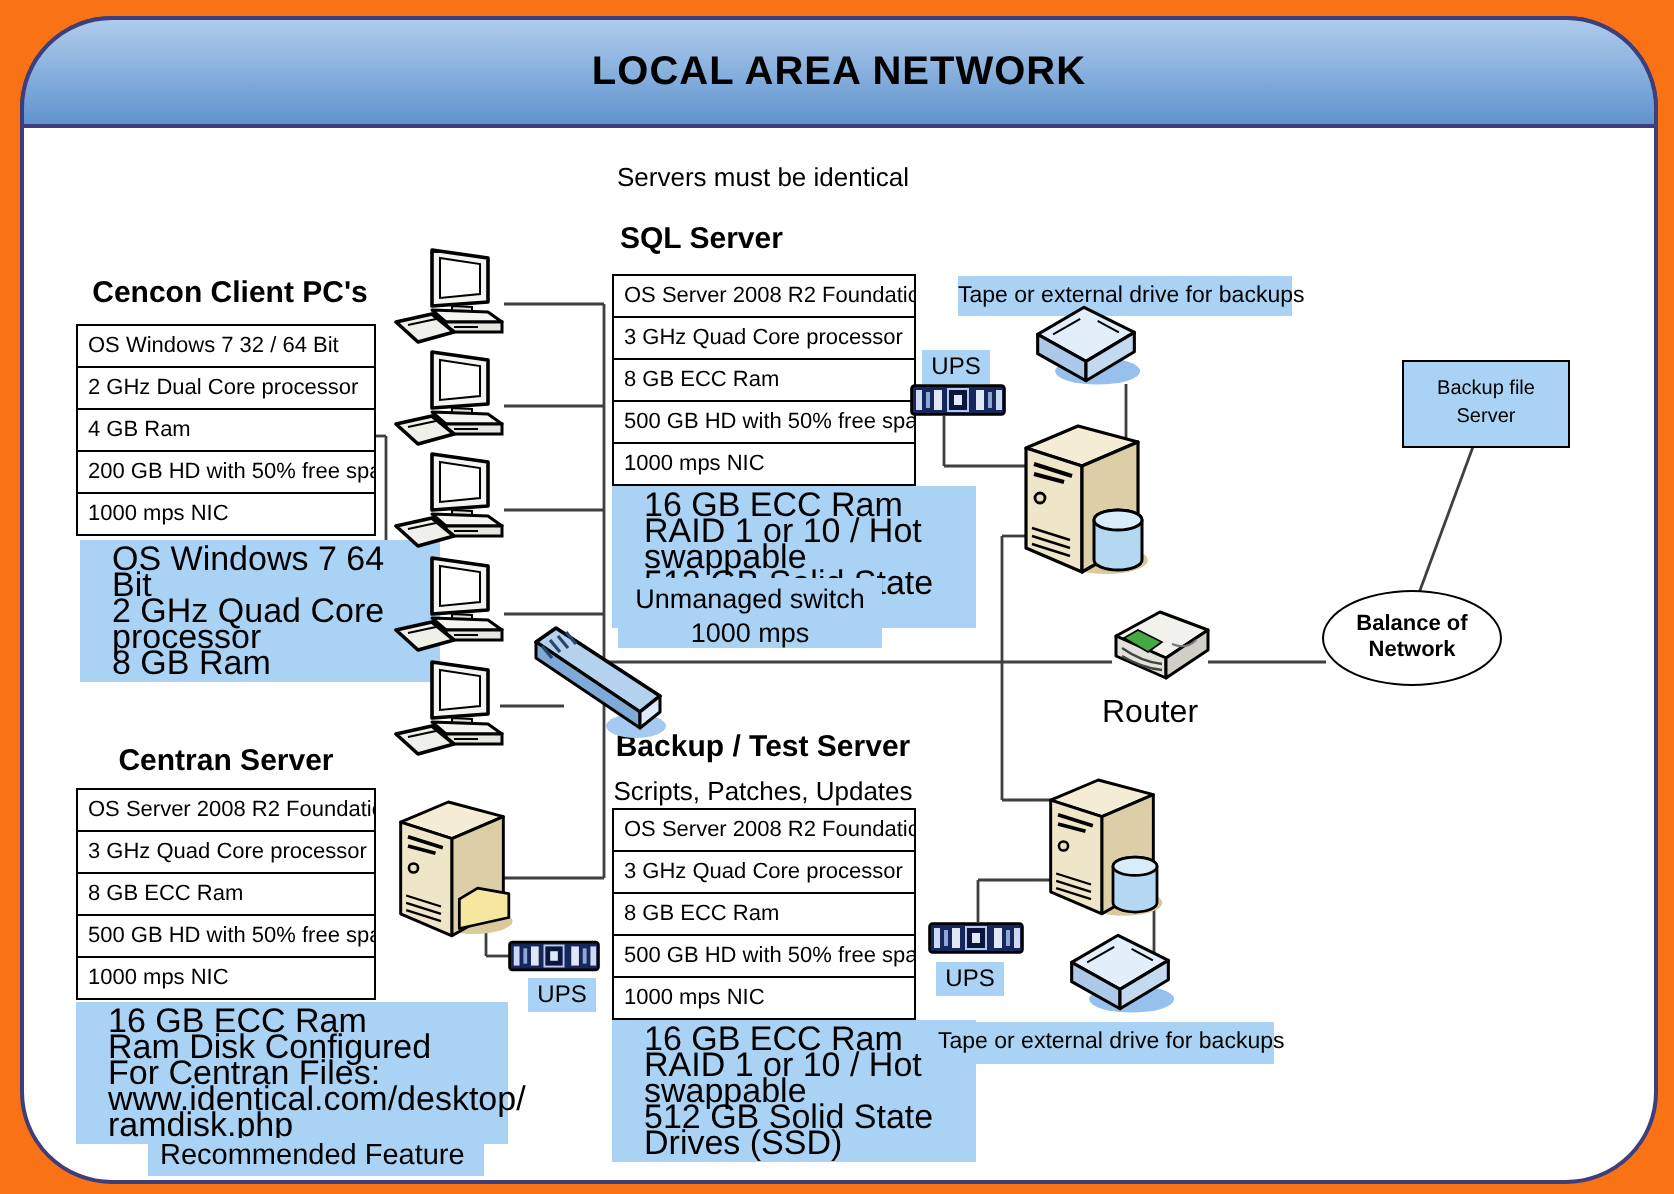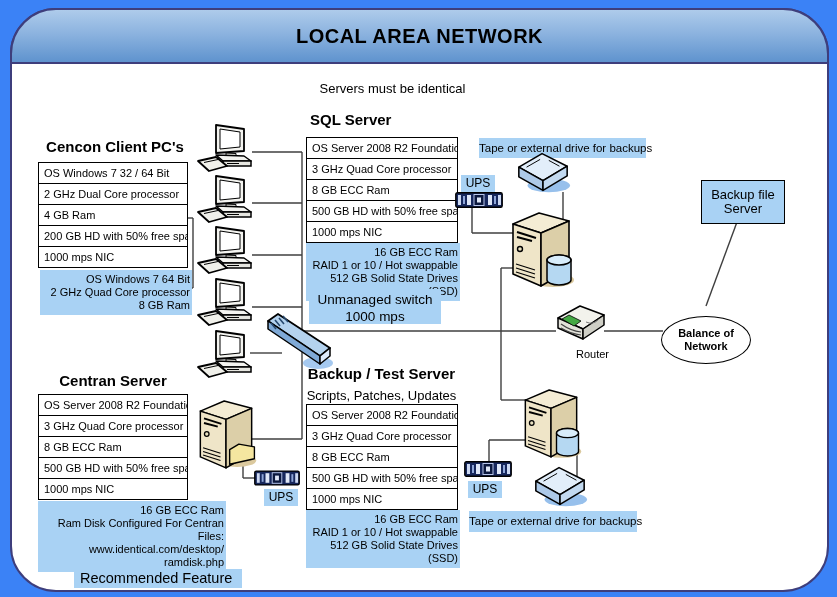--- a/index.html
+++ b/index.html
@@ -1,32 +1,32 @@
 <!DOCTYPE html>
 <html><head>
 <meta charset="utf-8">
 <style>
   html,body{margin:0;padding:0;background:#fff;}
-  #stage{position:relative;width:837px;height:597px;background:#3b82f6;font-family:"Liberation Sans",sans-serif;color:#000;overflow:hidden;}
+  #stage{position:relative;width:837px;height:597px;background:#f97316;font-family:"Liberation Sans",sans-serif;color:#000;overflow:hidden;}
   #page{position:absolute;left:10px;top:8px;width:815px;height:580px;border:2px solid #3e3e7c;border-radius:46px;background:#fff;}
   #banner{position:absolute;left:10px;top:8px;width:815px;height:52px;border:2px solid #3e3e7c;border-radius:46px 46px 0 0;border-bottom:2px solid #3e3e7c;background:linear-gradient(180deg,#aecbeb 0%,#8cb3df 45%,#5f93ce 100%);display:flex;align-items:center;justify-content:center;}
   #banner .title{font-size:20px;font-weight:bold;letter-spacing:.5px;}
   .abs{position:absolute;}
   .heading{font-weight:bold;font-size:15px;text-align:center;white-space:nowrap;}
   .subnote{font-size:13px;text-align:center;}
   .spec-table{border:1px solid #000;background:#fff;}
   .spec-row{height:20px;line-height:20px;font-size:11px;padding-left:5px;border-bottom:1px solid #000;white-space:nowrap;overflow:hidden;background:#fff;}
   .spec-row:last-child{border-bottom:none;}
-  .blue-box{background:#a9d2f4;font-size:11px;line-height:13px;text-align:right;padding:3px 2px;}
+  .blue-box{background:#a9d2f4;font-size:17px;line-height:13px;text-align:left;padding:3px 16px;}
   .blue-label{background:#a9d2f4;font-size:12px;text-align:center;}
   .blue-banner{background:#a9d2f4;font-size:11.5px;text-align:right;line-height:20px;white-space:nowrap;}
   .switch-label{background:#a9d2f4;font-size:13.5px;text-align:center;line-height:17px;padding-top:2px;}
-  .bfs-box{background:#a9d2f4;border:1px solid #000;font-size:13px;text-align:center;line-height:14px;display:flex;flex-direction:column;justify-content:center;}
+  .bfs-box{background:#a9d2f4;border:1px solid #000;font-size:10px;text-align:center;line-height:14px;display:flex;flex-direction:column;justify-content:center;}
   .ellipse{border:1.5px solid #000;border-radius:50%;background:#fff;display:flex;flex-direction:column;align-items:center;justify-content:center;font-size:11px;font-weight:bold;line-height:13px;}
-  .icon-label{font-size:11px;text-align:right;}
+  .icon-label{font-size:16px;text-align:left;}
   .footer-main{font-size:15.5px;font-weight:bold;font-style:italic;white-space:nowrap;}
   .footer-rec{background:#a9d2f4;font-size:14.5px;padding:1px 10px 2px 6px;white-space:nowrap;text-align:right;}
   svg{display:block;}
 </style>
 </head>
 <body>
 
 <div id="stage">
 
   <svg width="0" height="0" style="position:absolute">
@@ -125,21 +125,21 @@
       <line x1="193" y1="288" x2="187" y2="288"></line>
       <line x1="737" y1="222" x2="706" y2="306"></line>
     </g>
   </svg>
 
   <div id="page" style="z-index:0"></div>
   <div id="banner" style="z-index:2">
     <span class="title">LOCAL AREA NETWORK</span>
   </div>
 
-  <div class="abs subnote" style="left:295px;top:81px;width:195px;font-size:13px;z-index:2">Servers must be identical</div>
+  <div class="abs subnote" style="left:284px;top:81px;width:195px;font-size:13px;z-index:2">Servers must be identical</div>
 
   <div class="abs heading" style="left:40px;top:138px;width:150px;z-index:2">Cencon Client PC's</div>
   <div class="abs spec-table" style="left:38px;top:162px;width:148px;z-index:2">
     <div class="spec-row">OS Windows 7 32 / 64 Bit</div>
     <div class="spec-row">2 GHz Dual Core processor</div>
     <div class="spec-row">4 GB Ram</div>
     <div class="spec-row">200 GB HD with 50% free space</div>
     <div class="spec-row">1000 mps NIC</div>
   </div>
   <div class="abs blue-box" style="left:40px;top:270px;width:148px;z-index:2">
@@ -232,21 +232,21 @@
       <use href="#tape"></use>
     </svg>
   <svg class="abs" style="left:505px;top:208px;z-index:2" width="72" height="82">
       <use href="#tower-db"></use>
     </svg>
 
   <svg class="abs" style="left:553px;top:300px;z-index:2" width="56" height="48">
       <use href="#router"></use>
     </svg>
   <div class="abs icon-label" style="left:551px;top:348px;width:58px;z-index:2">Router</div>
-  <div class="abs ellipse" style="left:661px;top:316px;width:88px;height:46px;z-index:2">
+  <div class="abs ellipse" style="left:661px;top:295px;width:88px;height:46px;z-index:2">
     <div>Balance of</div>
     <div>Network</div>
   </div>
   <div class="abs bfs-box" style="left:701px;top:180px;width:82px;height:42px;z-index:2">
     <div>Backup file</div>
     <div>Server</div>
   </div>
 
   <svg class="abs" style="left:518px;top:385px;z-index:2" width="66" height="76">
       <use href="#tower-db"></use>

